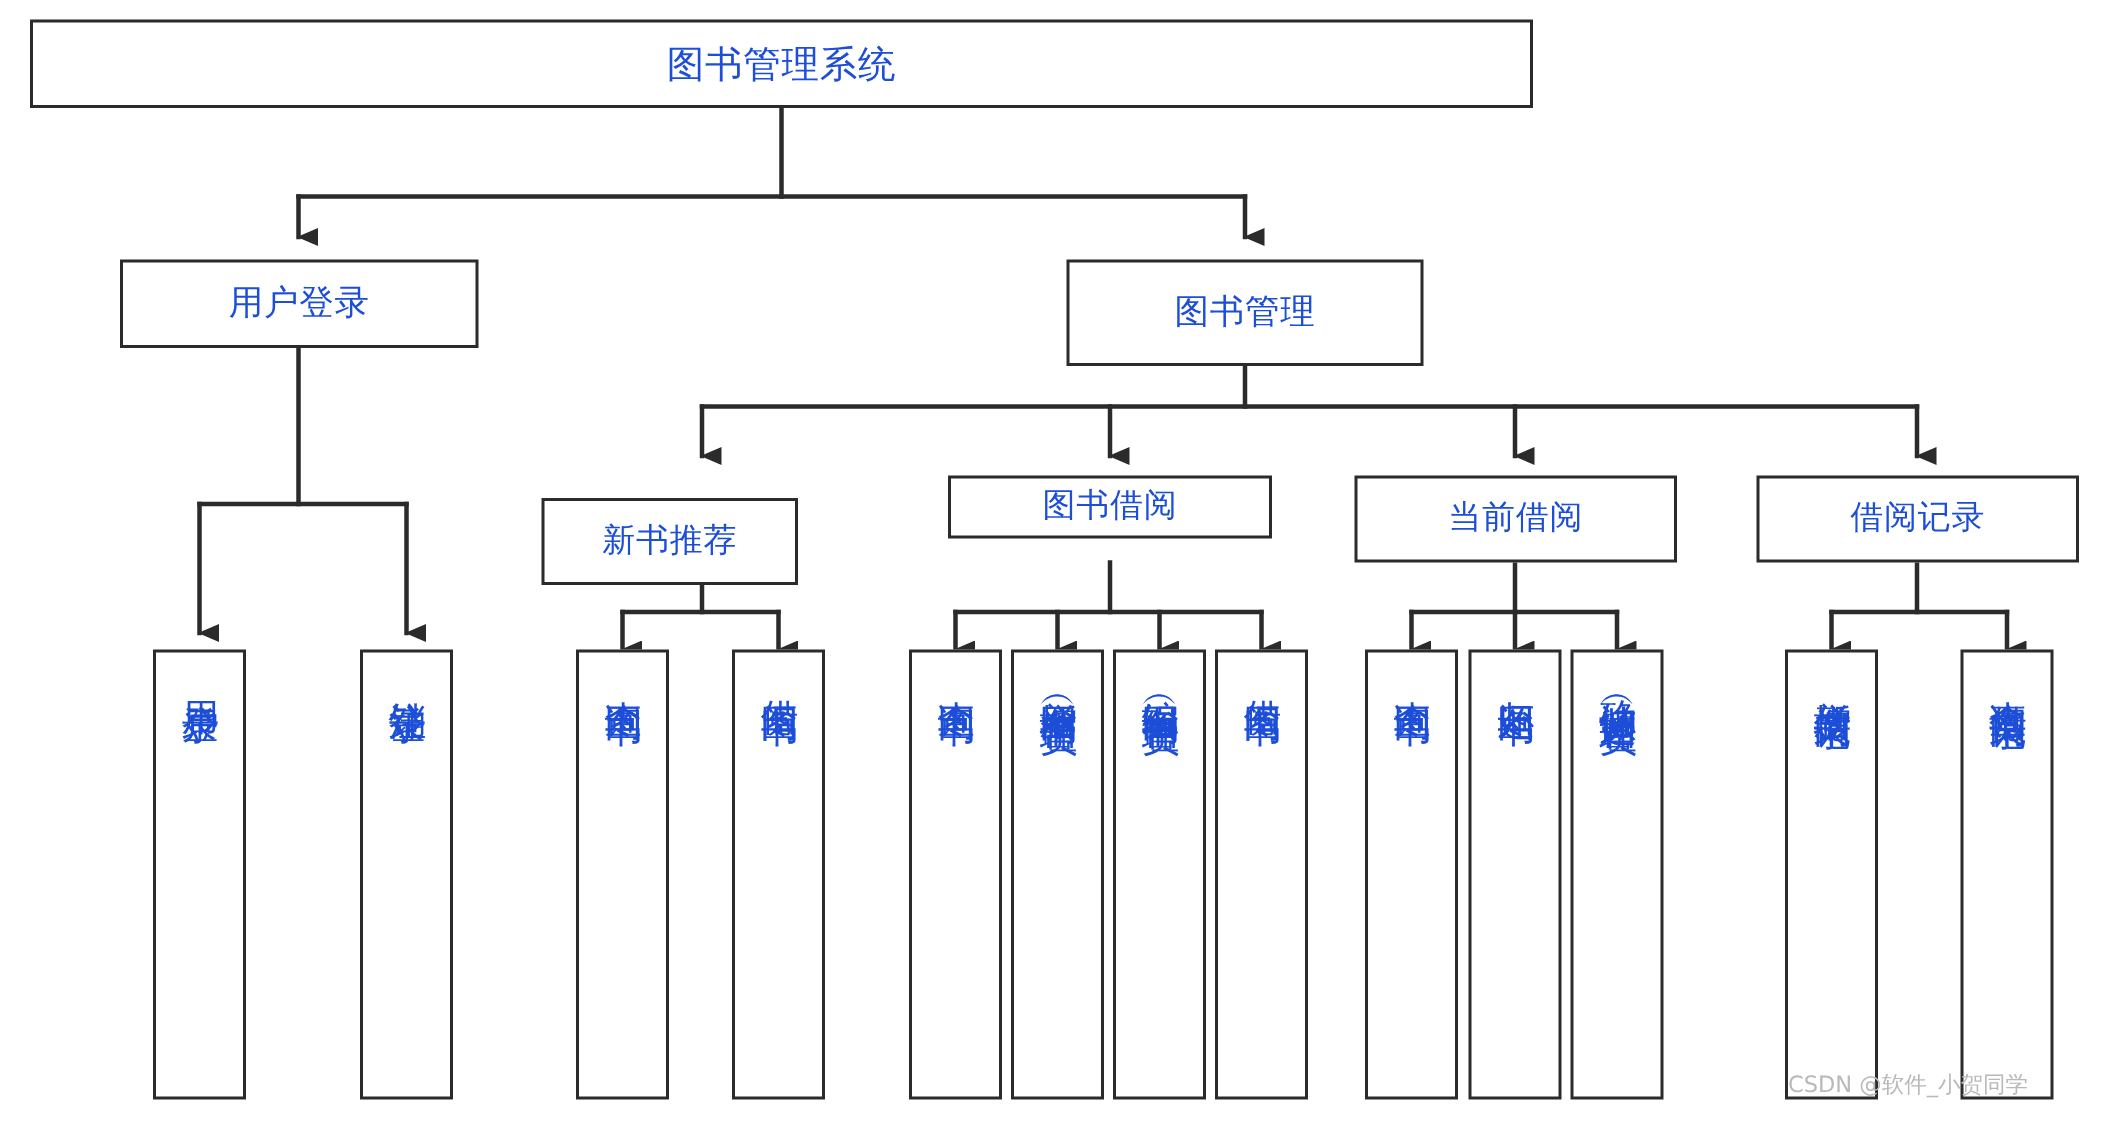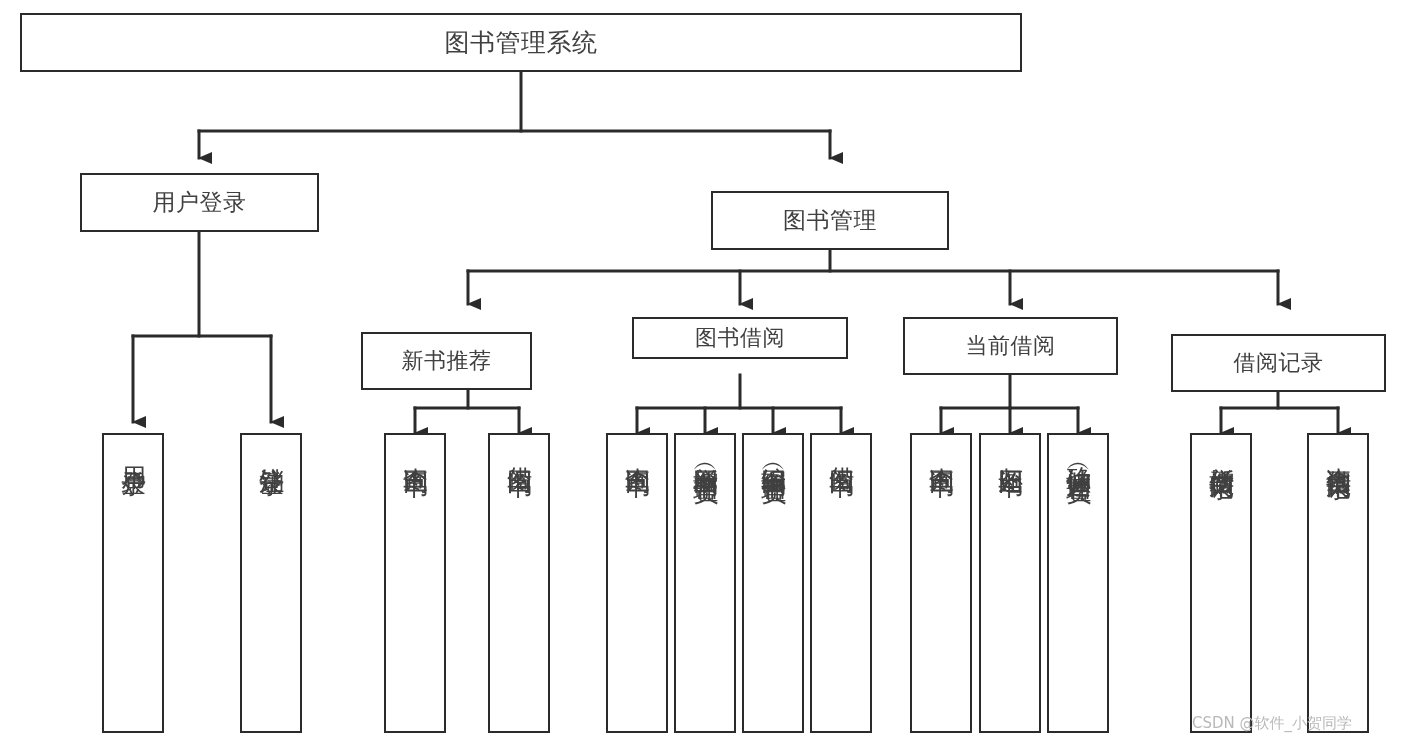--- a/index.html
+++ b/index.html
@@ -31,21 +31,21 @@
     position: absolute;
     box-sizing: border-box;
     background: #ffffff;
     border: 2.5px solid #2b2b2b;
     display: flex;
     align-items: center;
     justify-content: center;
     z-index: 2;
   }
   .node .label {
-    color: #404040;
+    color: #1d4ed8;
     letter-spacing: 0.5px;
     line-height: 1.12;
     text-align: center;
     white-space: nowrap;
   }
   .node.root .label { font-size: 25px; }
   .node.level2 .label { font-size: 23px; }
   .node.level3 .label { font-size: 22px; }
   .node.leaf {
     align-items: flex-start;
@@ -133,37 +133,37 @@
   </svg>
 
   <div class="node root" style="left:20px; top:13px; width:1002px; height:59px;">
     <span class="label">图书管理系统</span>
   </div>
 
   <div class="node level2" style="left:80px; top:173px; width:239px; height:59px;">
     <span class="label">用户登录</span>
   </div>
 
-  <div class="node level2" style="left:711px; top:191px; width:238px; height:59px;">
+  <div class="node level2" style="left:711px; top:173px; width:238px; height:71px;">
     <span class="label">图书管理</span>
   </div>
 
   <div class="node level3" style="left:361px; top:305px; width:171px; height:58px;margin-top:27px;">
     <span class="label">新书推荐</span>
   </div>
 
   <div class="node level3" style="left:632px; top:317px; width:216px; height:42px;">
     <span class="label">图书借阅</span>
   </div>
 
   <div class="node level3" style="left:903px; top:317px; width:215px; height:58px;">
     <span class="label">当前借阅</span>
   </div>
 
-  <div class="node level3" style="left:1171px; top:317px; width:215px; height:58px;margin-top:17px;">
+  <div class="node level3" style="left:1171px; top:317px; width:215px; height:58px;">
     <span class="label">借阅记录</span>
   </div>
 
   <div class="node leaf" style="left:102px; top:433px; width:62px; height:300px;">
     <span class="label">用户登录</span>
   </div>
 
   <div class="node leaf" style="left:240px; top:433px; width:62px; height:300px;">
     <span class="label">注销登录</span>
   </div>

